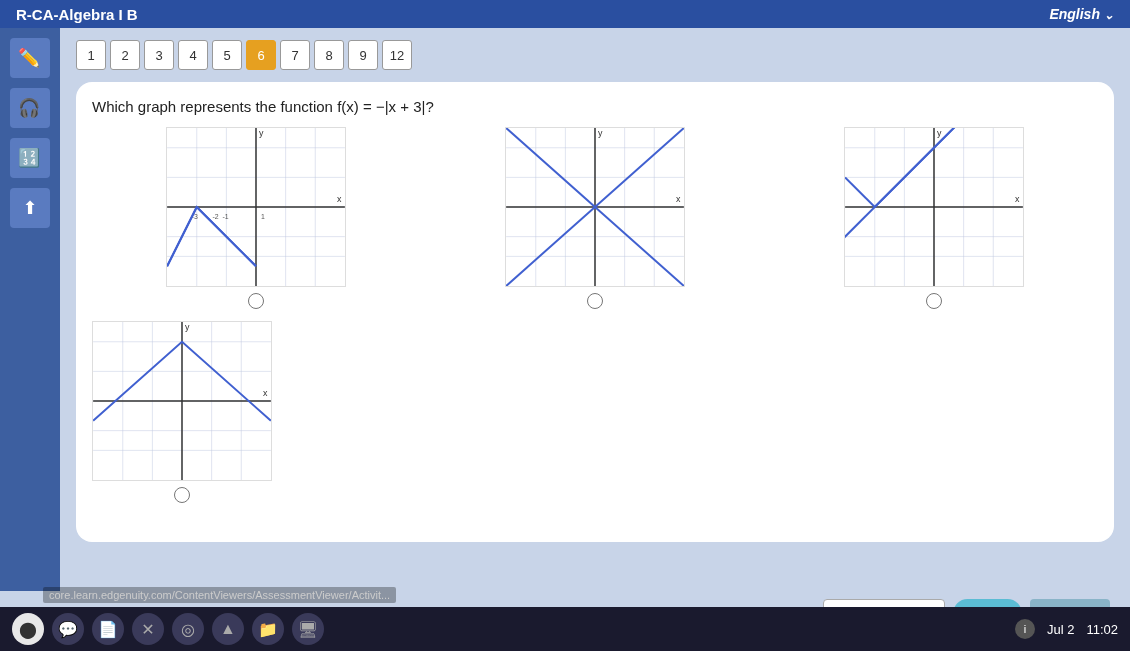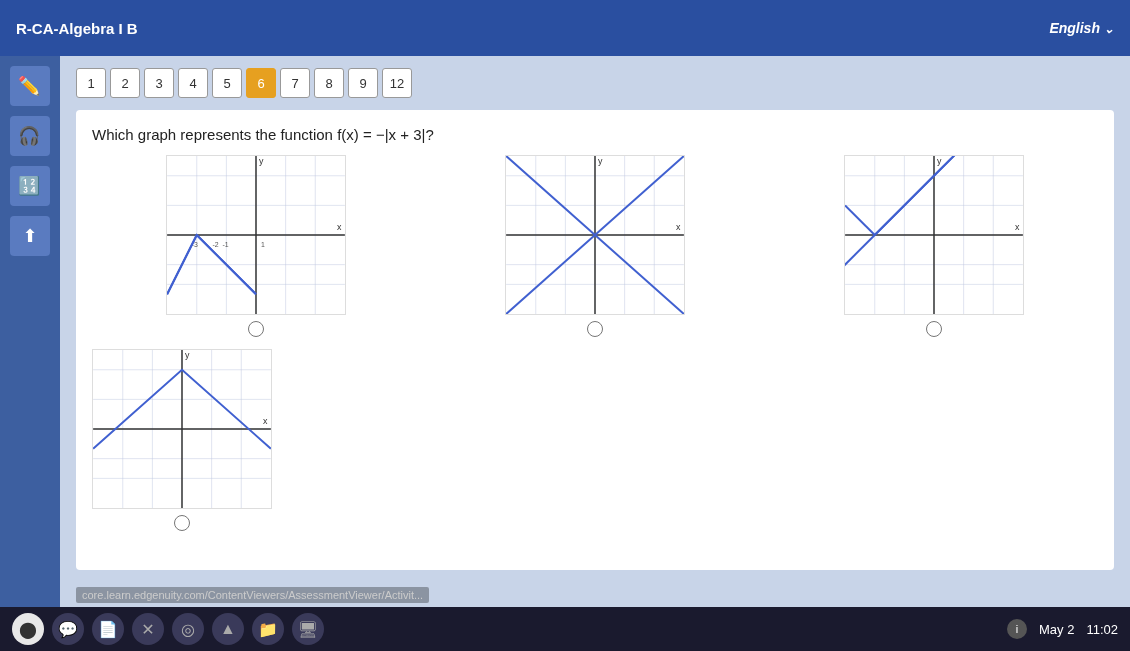--- a/index.html
+++ b/index.html
@@ -8,21 +8,21 @@
       height: 651px;
       background: #4a6fa5;
       font-family: Arial, sans-serif;
       overflow: hidden;
       position: relative;
     }
 
     
     .top-bar {
       width: 100%;
-      height: 56px;
+      height: 28px;
       background: #2a4fa0;
       display: flex;
       align-items: center;
       justify-content: space-between;
       padding: 0 16px;
     }
     .top-bar-title {
       color: white;
       font-size: 15px;
       font-weight: bold;
@@ -102,21 +102,21 @@
     .q-btn.active {
       background: #e6a020;
       color: white;
       border-color: #e6a020;
     }
 
     
     .question-text {
       background: white;
       padding: 16px;
-      border-radius: 4px;
+      border-radius: 16px;
       min-height: 460px;
     }
     .question-title {
       font-size: 15px;
       margin-bottom: 12px;
       color: #222;
     }
 
     
     .graphs-grid {
@@ -254,21 +254,21 @@
       border-radius: 50%;
       display: flex;
       align-items: center;
       justify-content: center;
       color: white;
       font-size: 11px;
     }
     .url-bar {
       position: absolute;
       bottom: 48px;
-      left: 76px;
+      left: 43px;
       background: rgba(0,0,0,0.3);
       color: #ccc;
       font-size: 11px;
       padding: 2px 6px;
       border-radius: 2px;
     }
   </style>
 </head>
 <body>
 
@@ -456,18 +456,18 @@
     <div class="taskbar-icon chat">💬</div>
     <div class="taskbar-icon files">📄</div>
     <div class="taskbar-icon x-icon">✕</div>
     <div class="taskbar-icon circle-icon">◎</div>
     <div class="taskbar-icon triangle-icon">▲</div>
     <div class="taskbar-icon folder">📁</div>
     <div class="taskbar-icon monitor">🖥</div>
   </div>
   <div class="taskbar-right">
     <div class="taskbar-info-icon">i</div>
-    <span>May 2</span>
+    <span>Jul 2</span>
     <span>11:02</span>
   </div>
 </div>
 
 <div class="url-bar">core.learn.edgenuity.com/ContentViewers/AssessmentViewer/Activit...</div>
 
 </body></html>

